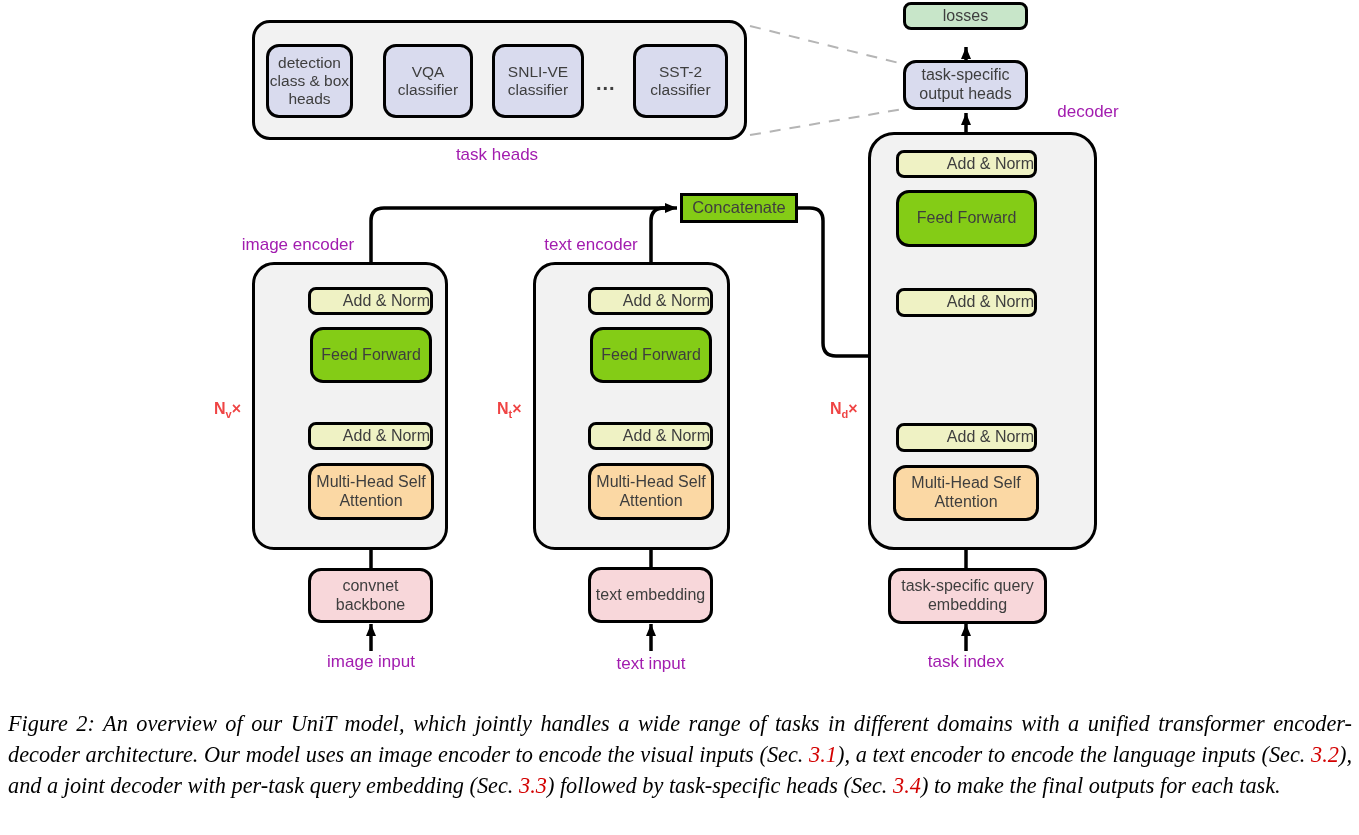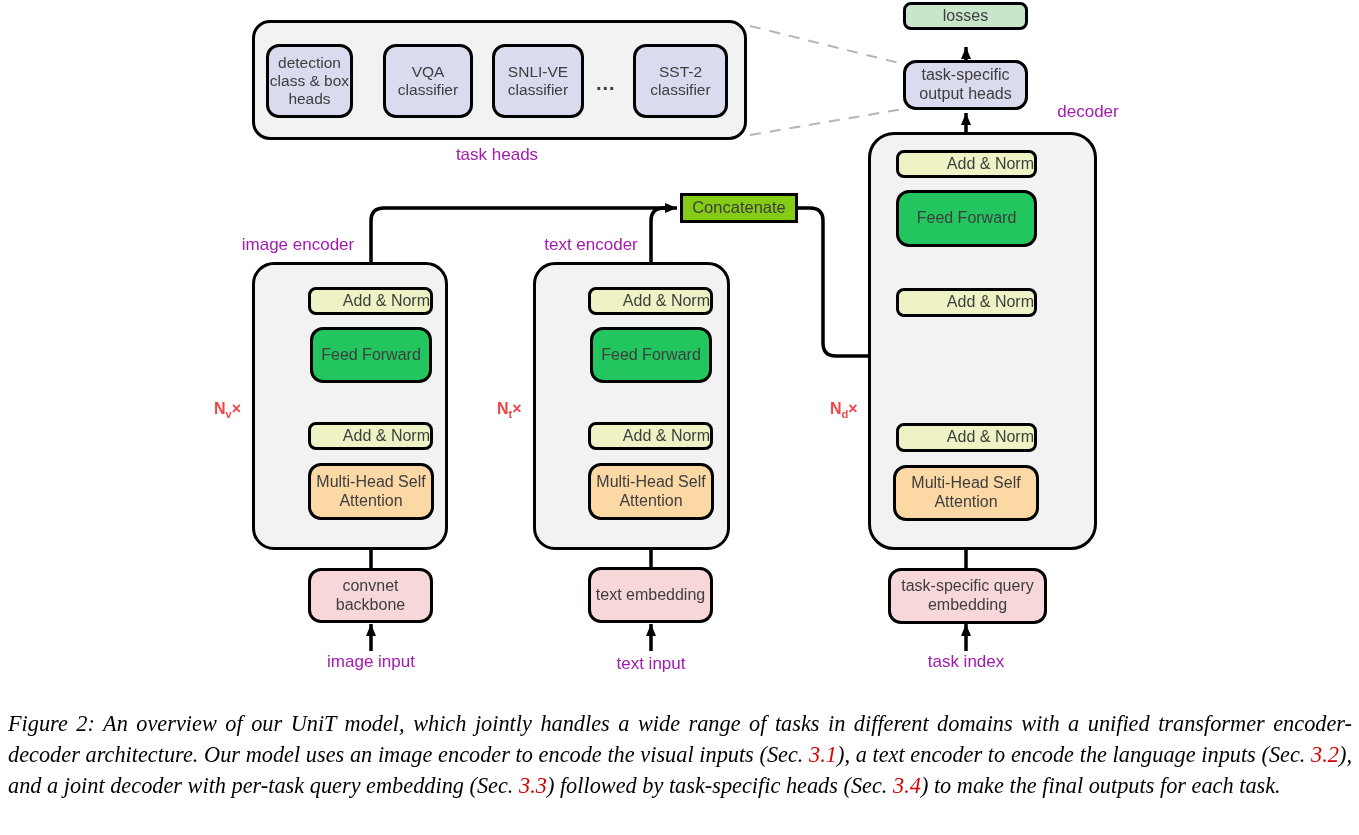--- a/index.html
+++ b/index.html
@@ -5,21 +5,21 @@
   html,body{margin:0;padding:0;background:#ffffff;}
   body{width:1359px;height:835px;font-family:"Liberation Sans",sans-serif;position:relative;overflow:hidden;}
   .fig{position:absolute;left:0;top:0;width:1359px;height:678px;}
   .fig svg{position:absolute;left:0;top:0;pointer-events:none;}
   .box{position:absolute;box-sizing:border-box;border:3px solid #000;display:flex;align-items:center;justify-content:center;text-align:center;color:#3e3e3e;line-height:1.18;font-size:16px;}
   .container-box{border-width:3.5px;background:#f2f2f2;border-radius:22px;}
   .lav{background:#d9dbee;border-radius:13px;}
   .grn{background:#c8e6c9;border-radius:8px;}
   .sage{background:#84cc16;border-radius:0;}
   .yel{background:#eff2c4;border-radius:8px;justify-content:flex-end;}
-  .blu{background:#22c55e;border-radius:13px;}
+  .blu{background:#84cc16;border-radius:13px;}
   .org{background:#fbd8a4;border-radius:13px;}
   .pnk{background:#f8d7da;border-radius:13px;}
   .lbl{position:absolute;color:#a21caf;font-size:17px;text-align:center;}
   .nlbl{position:absolute;color:#ef4444;font-size:16px;white-space:nowrap;font-weight:bold;}
   .nlbl sub{font-size:11px;}
   .dots{position:absolute;color:#3e3e3e;font-size:20px;font-weight:bold;letter-spacing:1px;}
   .caption{position:absolute;left:8px;top:686px;width:1344px;font-family:"Liberation Serif",serif;font-size:22.3px;line-height:31px;color:#000;text-align:justify;font-style:italic;}
   .ref{color:#d30000;}
 </style>
 </head>

